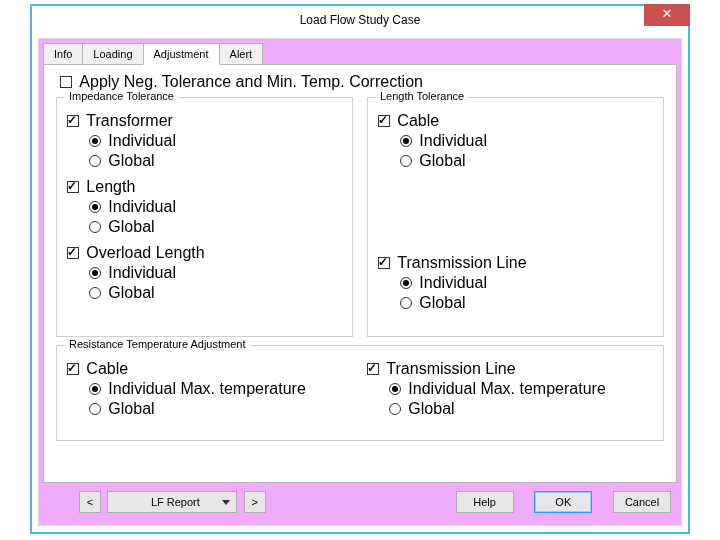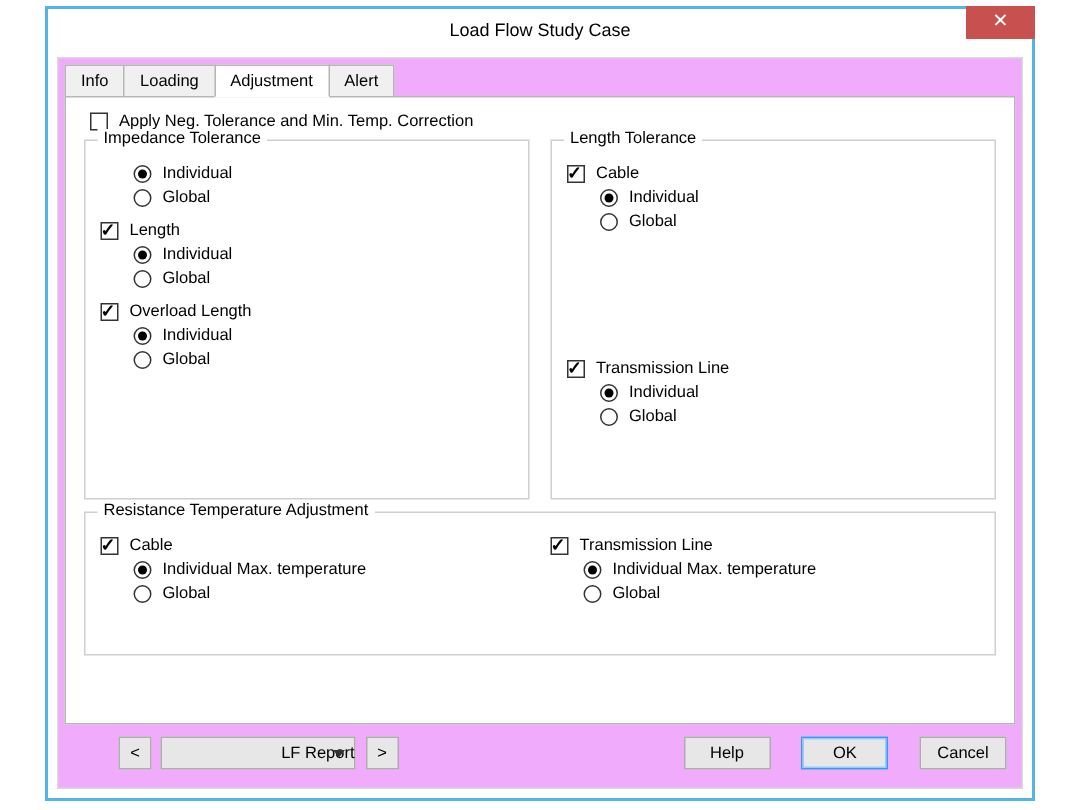--- a/index.html
+++ b/index.html
@@ -24,23 +24,23 @@
   .topchk{margin:0 0 6px 4px}
   .cols{display:flex;gap:14px}
   .col{flex:1}
   .group{margin-bottom:8px}
   .btn{display:inline-block;min-width:58px;height:22px;line-height:20px;text-align:center;border:1px solid #adadad;background:#e7e7e7;font-size:11px;box-sizing:border-box;padding:0 8px;vertical-align:middle}
   .btn.small{min-width:22px;padding:0}
   .btn.def{border:1px solid #3399ff;box-shadow:0 0 0 1px #99ccf3 inset}
   .footer{position:absolute;left:10px;right:10px;bottom:8px;height:28px}
   .footer-left{position:absolute;left:30px;top:2px}
   .footer-right{position:absolute;right:0;top:2px}
-  .combo{display:inline-block;width:130px;height:22px;border:1px solid #adadad;background:#e7e7e7;vertical-align:middle;position:relative;box-sizing:border-box;text-align:right;padding-left:6px;line-height:20px;font-size:11px;margin:0 3px}
+  .combo{display:inline-block;width:130px;height:22px;border:1px solid #adadad;background:#e7e7e7;vertical-align:middle;position:relative;box-sizing:border-box;text-align:center;padding-left:6px;line-height:20px;font-size:11px;margin:0 3px}
   .combo::after{content:"";position:absolute;right:6px;top:8px;border-left:4px solid transparent;border-right:4px solid transparent;border-top:5px solid #333}
-  .lbl{vertical-align:middle;font-size:11px}
+  .lbl{vertical-align:middle;font-size:16px}
   .gap{display:inline-block;width:14px}
 </style>
 </head>
 <body>
 
 <div class="viewport">
   <div class="window">
     <div class="titlebar">
       <div class="title">Load Flow Study Case</div>
       <div class="close-btn">
@@ -63,20 +63,24 @@
           <span class="lbl">Apply Neg. Tolerance and Min. Temp. Correction</span>
         </div>
 
         <div class="cols">
 
           <div class="col">
             <div class="fieldset" style="height:240px">
               <div class="legend">Impedance Tolerance</div>
 
               <div class="group">
+                <div class="row">
+                  <span class="chk checked"></span>
+                  <span class="lbl">Transformer</span>
+                </div>
                 <div class="row sub">
                   <span class="rad sel"></span>
                   <span class="lbl">Individual</span>
                 </div>
                 <div class="row sub">
                   <span class="rad"></span>
                   <span class="lbl">Global</span>
                 </div>
               </div>
 

